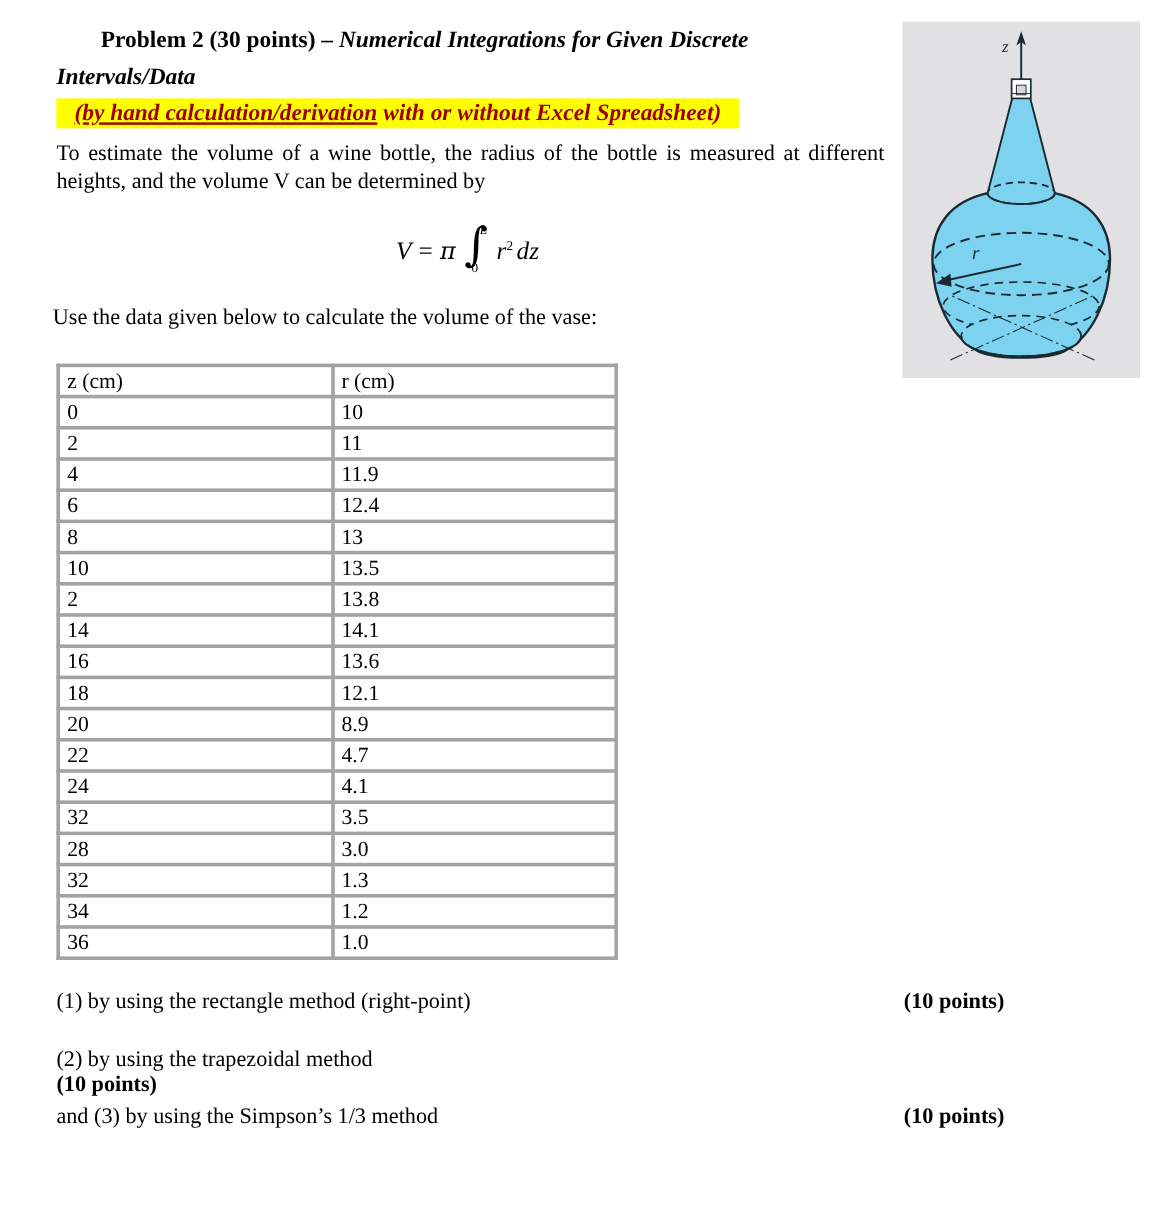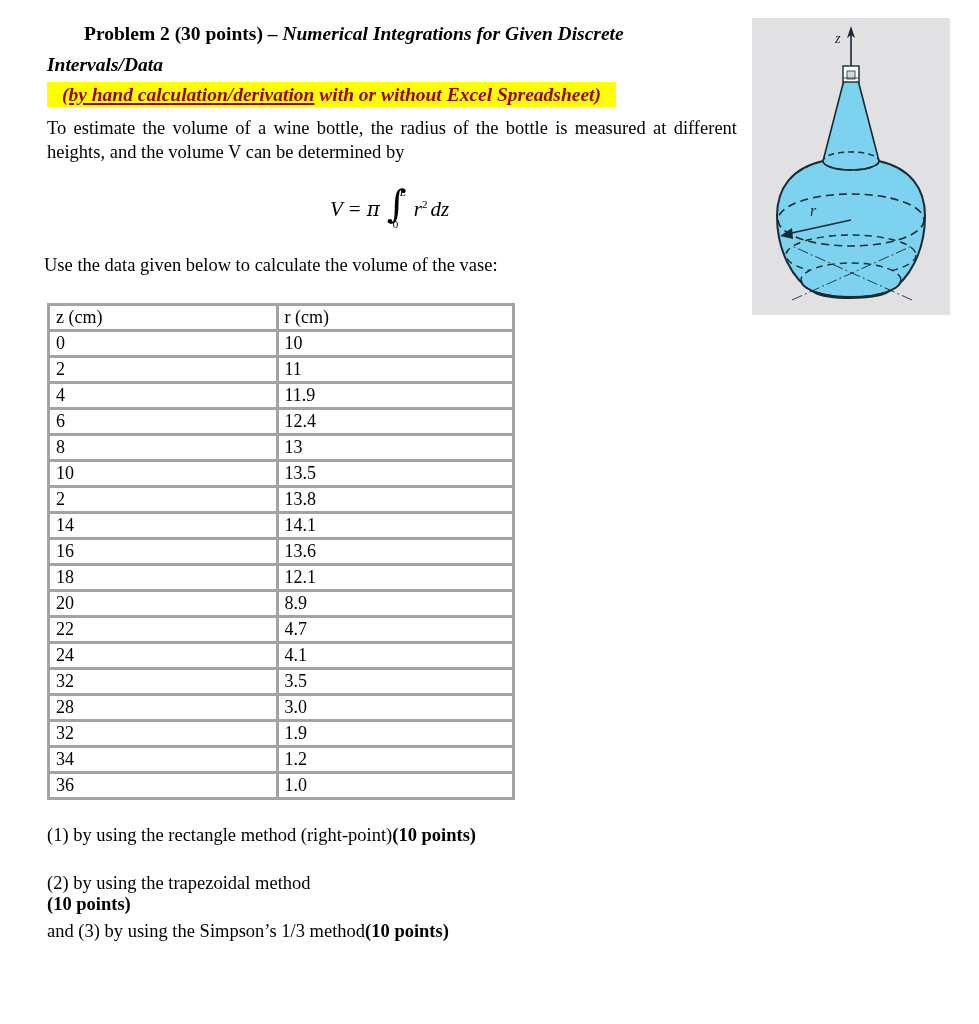--- a/index.html
+++ b/index.html
@@ -111,20 +111,21 @@
   .dtable td.c0 { width: 230px; }
   .dtable td.c1 { width: 238px; }
 
   
   .qitem {
     position: absolute;
     left: 47px;
     width: 790px;
     font-size: 18.5px;
     display: flex;
+    justify-content: space-between;
     align-items: baseline;
   }
   .qitem .qpts { font-weight: bold; }
   #q0 { top: 825px; }
   #q1 { top: 873px; flex-direction: column; }
   #q2 { top: 921px; }
 
   
   .figpanel {
     position: absolute;
@@ -227,21 +228,21 @@
       <tr>
           <td class="c0">32</td>
           <td class="c1">3.5</td>
         </tr>
       <tr>
           <td class="c0">28</td>
           <td class="c1">3.0</td>
         </tr>
       <tr>
           <td class="c0">32</td>
-          <td class="c1">1.9</td>
+          <td class="c1">1.3</td>
         </tr>
       <tr>
           <td class="c0">34</td>
           <td class="c1">1.2</td>
         </tr>
       <tr>
           <td class="c0">36</td>
           <td class="c1">1.0</td>
         </tr>
     </tbody>

